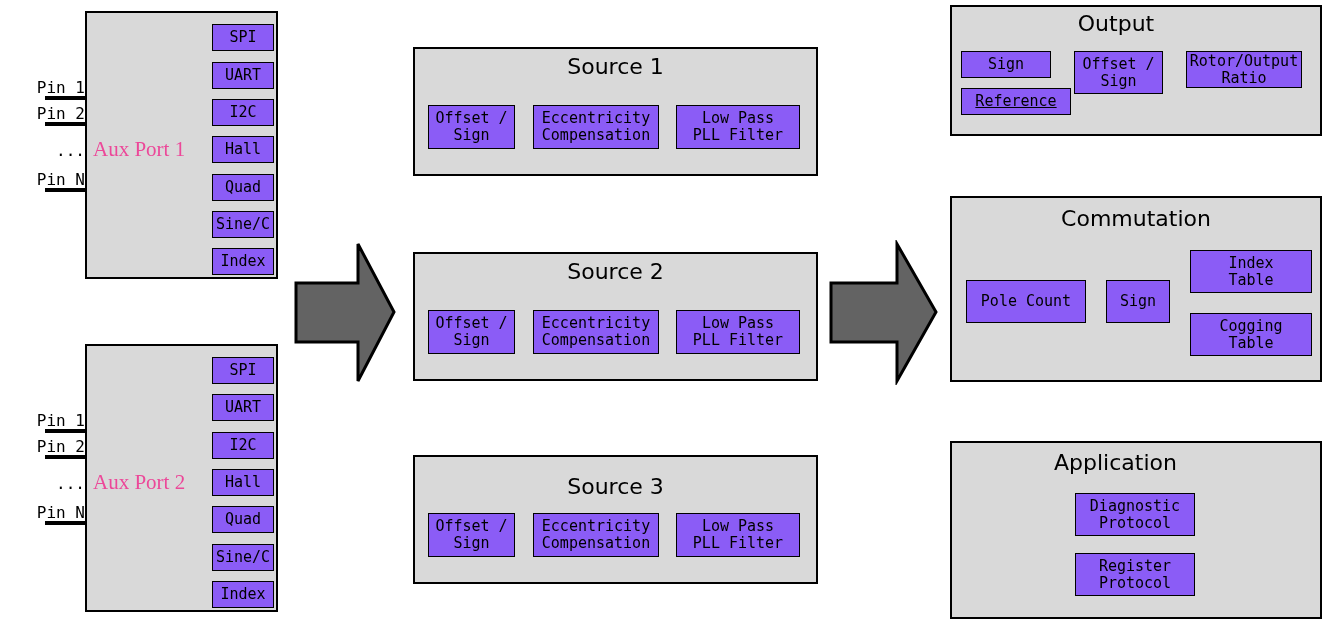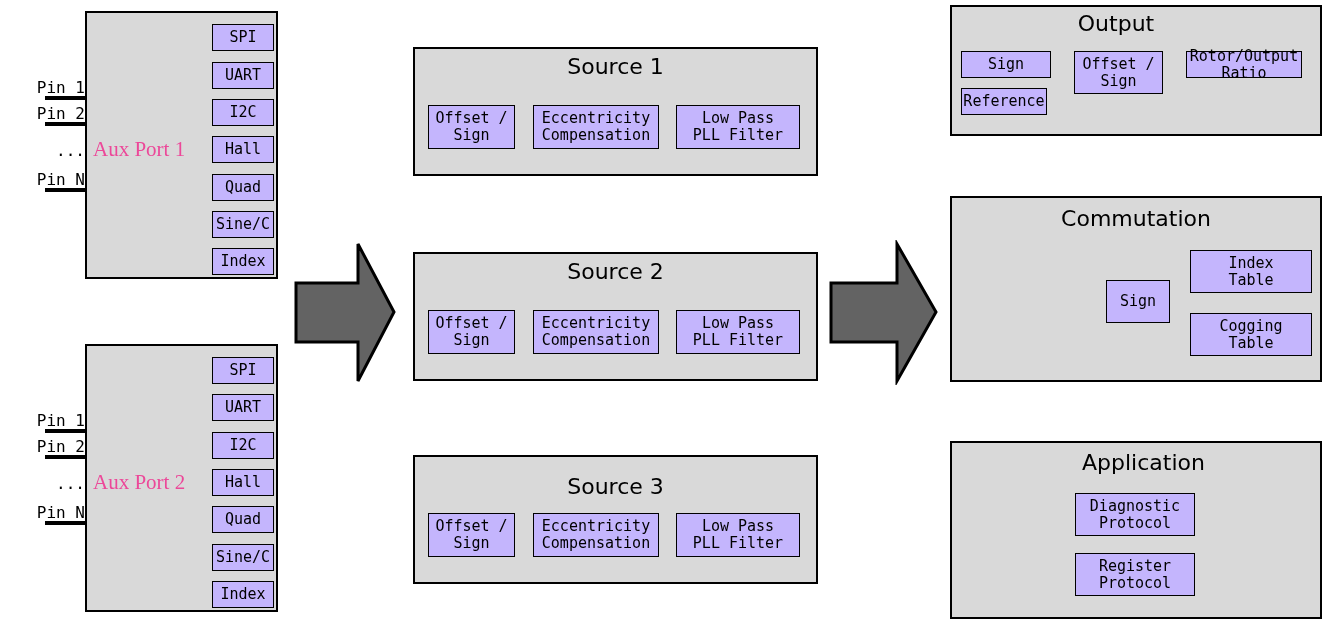--- a/index.html
+++ b/index.html
@@ -35,21 +35,21 @@
     text-align: center;
     font-family: "DejaVu Sans", sans-serif;
     font-size: 22px;
     color: #000000;
     white-space: nowrap;
   }
 
   
   .chip {
     position: absolute;
-    background: #c4b5fd;
+    background: #8b5cf6;
     border: 1.5px solid #000000;
     box-sizing: border-box;
     font-family: "DejaVu Sans Mono", monospace;
     font-size: 15px;
     color: #000000;
     display: flex;
     align-items: center;
     justify-content: center;
     text-align: center;
     line-height: 1.12;
@@ -170,34 +170,35 @@
   <div class="chip" style="left:428px; top:513px; width:87px; height:44px;">Offset /
 Sign</div>
   <div class="chip" style="left:533px; top:513px; width:126px; height:44px;">Eccentricity
 Compensation</div>
   <div class="chip" style="left:676px; top:513px; width:124px; height:44px;">Low Pass
 PLL Filter</div>
 
   <div class="panel" style="left:950px; top:5px; width:372px; height:131px;"></div>
   <div class="panel-title" style="left:952px; top:11px; width:328px;">Output</div>
   <div class="chip" style="left:961px; top:51px; width:90px; height:27px;">Sign</div>
-  <div class="chip" style="left:961px; top:88px; width:86px; height:27px;">Reference</div>
+  <div class="chip" style="left:961px; top:88px; width:110px; height:27px;text-decoration:underline;">Reference</div>
   <div class="chip" style="left:1074px; top:51px; width:89px; height:43px;">Offset /
 Sign</div>
-  <div class="chip" style="left:1186px; top:51px; width:116px; height:27px;">Rotor/Output
+  <div class="chip" style="left:1186px; top:51px; width:116px; height:37px;">Rotor/Output
 Ratio</div>
 
   <div class="panel" style="left:950px; top:196px; width:372px; height:186px;"></div>
   <div class="panel-title" style="left:950px; top:206px; width:372px;">Commutation</div>
+  <div class="chip" style="left:966px; top:280px; width:120px; height:43px;">Pole Count</div>
   <div class="chip" style="left:1106px; top:280px; width:64px; height:43px;">Sign</div>
   <div class="chip" style="left:1190px; top:250px; width:122px; height:43px;">Index
 Table</div>
   <div class="chip" style="left:1190px; top:313px; width:122px; height:43px;">Cogging
 Table</div>
 
   <div class="panel" style="left:950px; top:441px; width:372px; height:178px;"></div>
-  <div class="panel-title" style="left:950px; top:450px; width:331px;padding-left:28px;">Application</div>
+  <div class="panel-title" style="left:950px; top:450px; width:331px;">Application</div>
   <div class="chip" style="left:1075px; top:493px; width:120px; height:43px;">Diagnostic
 Protocol</div>
   <div class="chip" style="left:1075px; top:553px; width:120px; height:43px;">Register
 Protocol</div>
 
 </div>
 
 </body></html>

